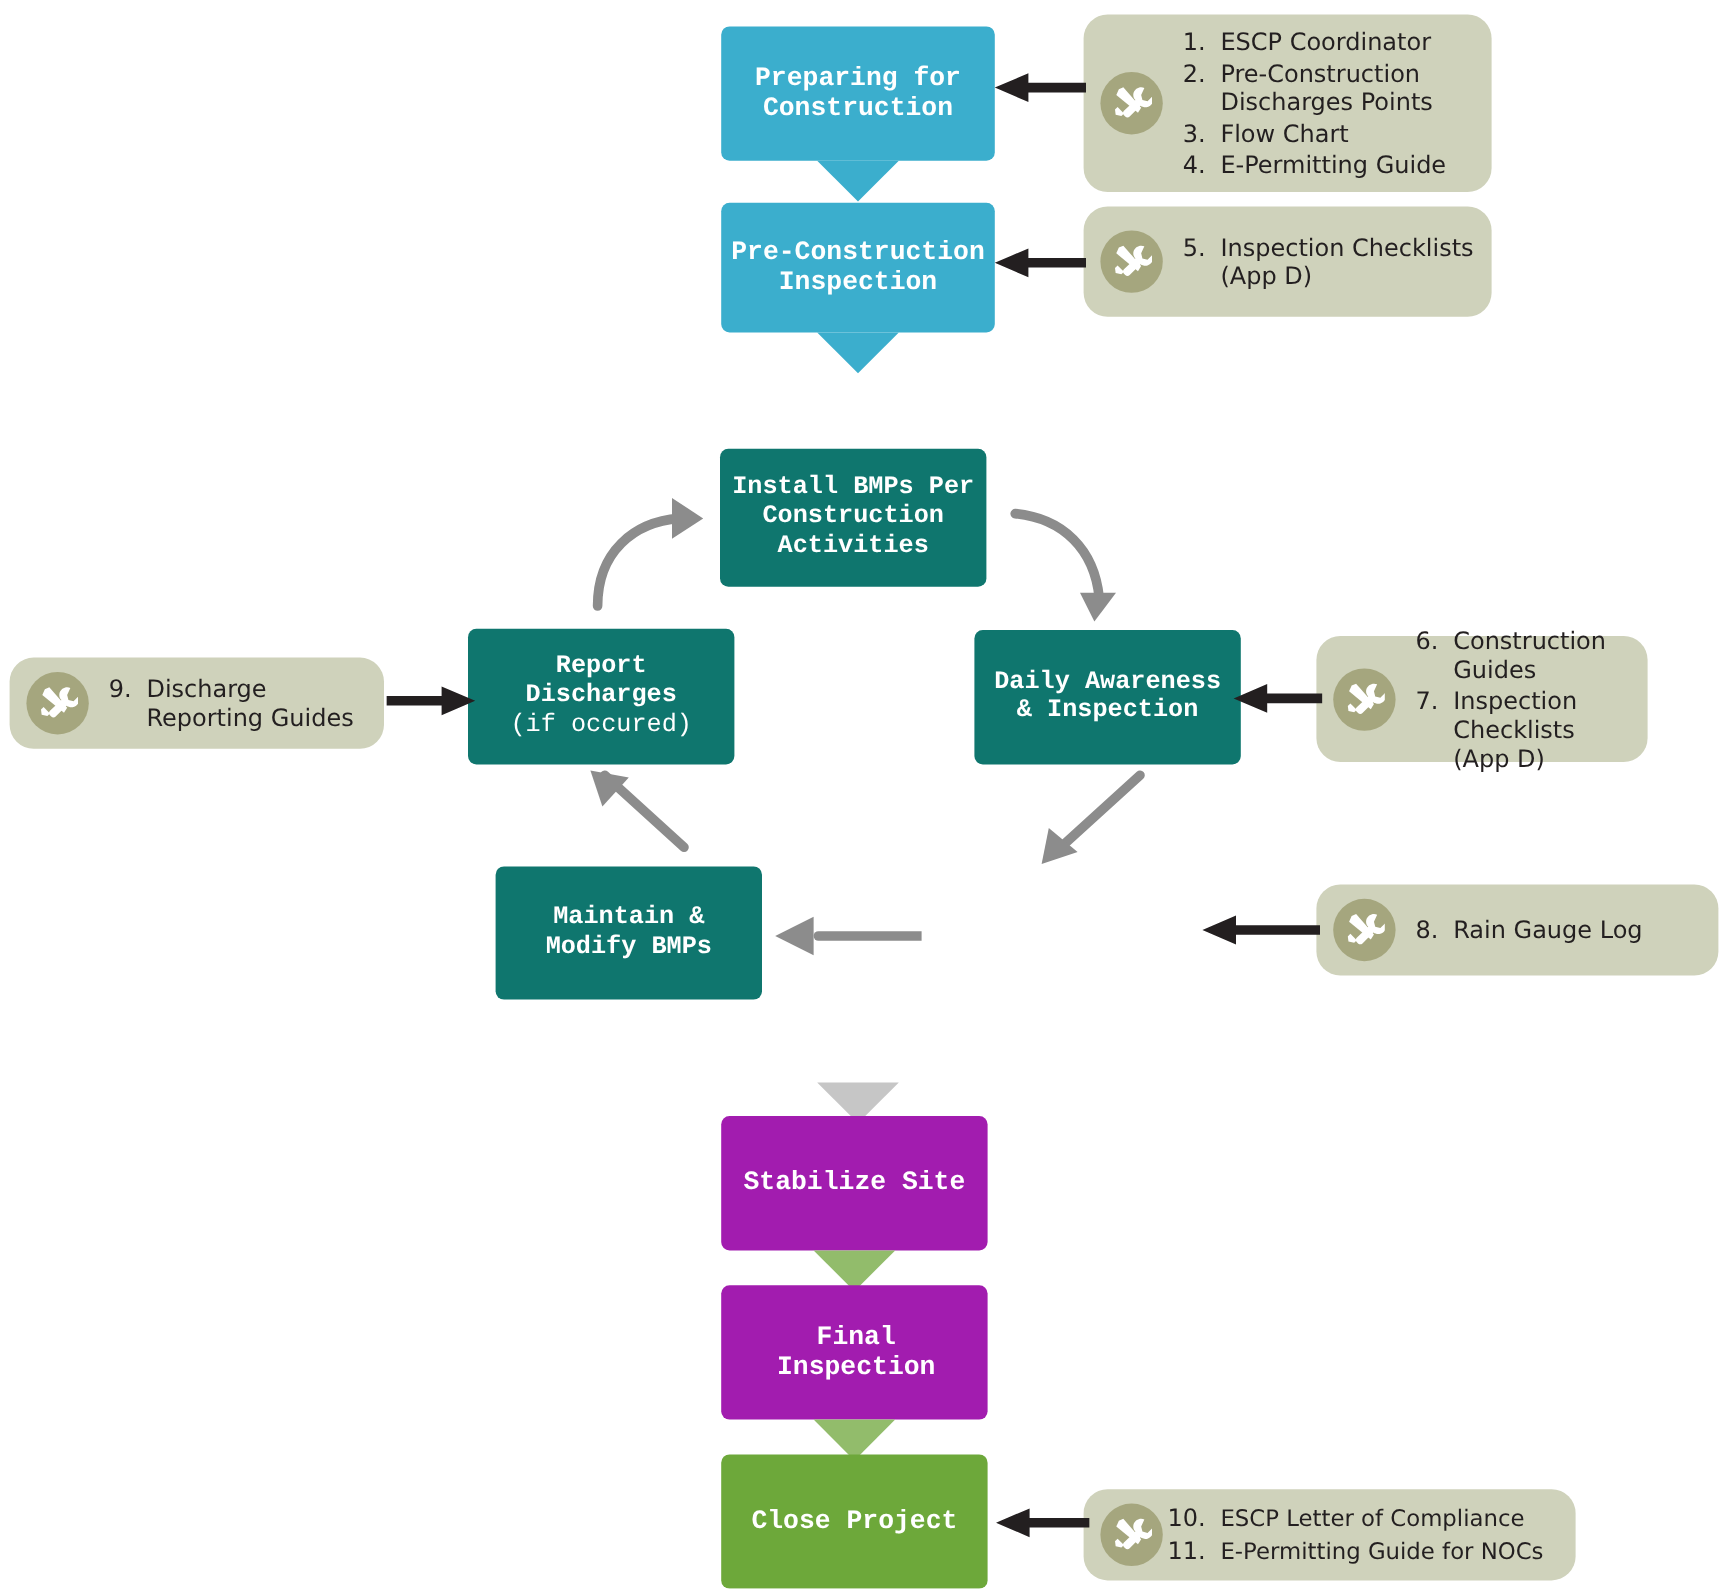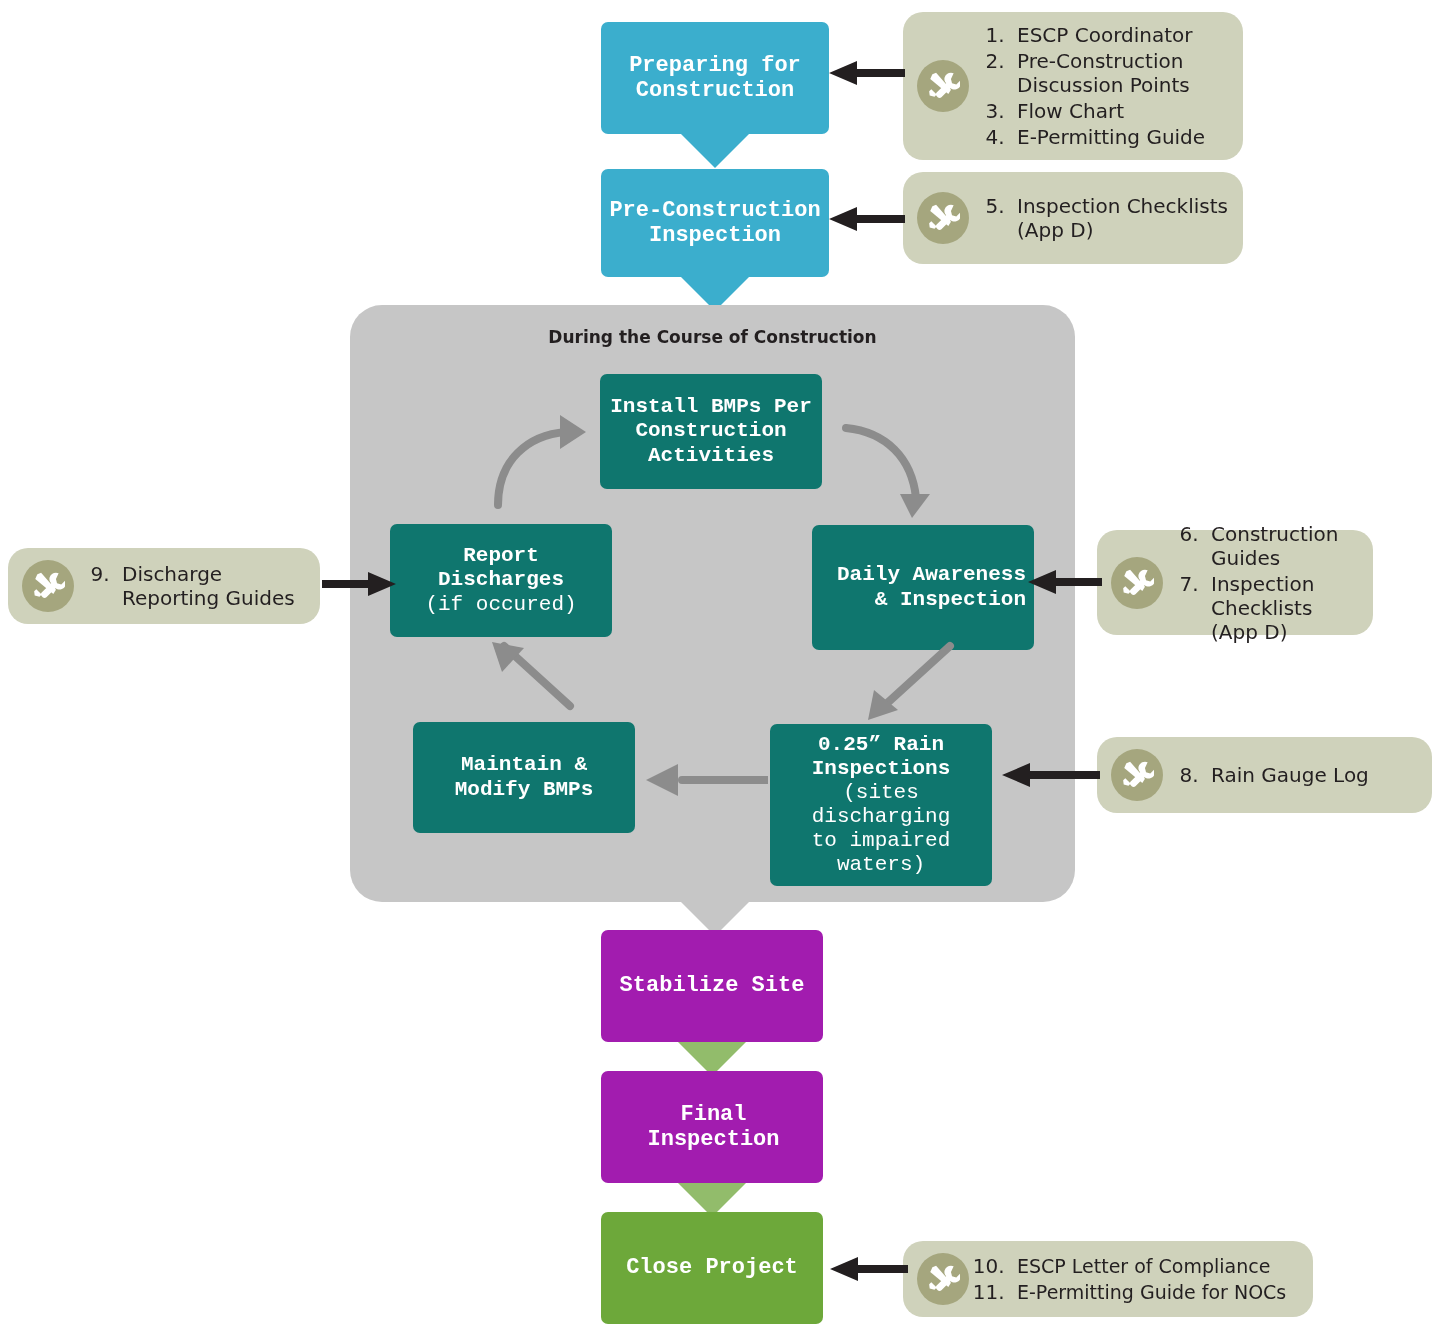--- a/index.html
+++ b/index.html
@@ -130,21 +130,21 @@
           <path d="M12 10 L19 7 L47 39 L42 47 L8 19 Z"></path>
           <circle cx="13" cy="44" r="3.2" fill="#A5A67E"></circle>
           <path d="M10 38 L20 48 L16 52 L7 50 L6 42 Z"></path>
 
           <path d="M52 8 c-7-3-15 1-17 8 -1 4 0 8 3 11 L20 44 c-2 2-2 5 0 7 l2 2 c2 2 5 2 7 0 L46 36 c3 2 7 3 11 2 7-2 11-10 8-17 l-8 8 -8-2 -2-8 Z"></path>
         </g>
       </svg>
     </span>
     <ol class="clist">
       <li>ESCP Coordinator</li>
-      <li>Pre-Construction Discussion Points</li>
+      <li>Pre-Construction Discharges Points</li>
       <li>Flow Chart</li>
       <li>E-Permitting Guide</li>
     </ol>
   </div>
 
   <div class="abs blkarrow" style="left:827px; top:56px;">
     <svg width="78" height="34" viewBox="0 0 78 34">
       <path d="M78 13 H30 V13 H30 V5 L2 17 L30 29 V21 H78 Z" fill="#231F20"></path>
     </svg>
   </div>
@@ -163,50 +163,38 @@
     <ol class="clist" start="5">
       <li>Inspection Checklists (App D)</li>
     </ol>
   </div>
   <div class="abs blkarrow" style="left:827px; top:202px;">
     <svg width="78" height="34" viewBox="0 0 78 34">
       <path d="M78 13 H30 V5 L2 17 L30 29 V21 H78 Z" fill="#231F20"></path>
     </svg>
   </div>
 
-  <div class="abs graypanel" style="left:350px; top:305px; width:725px; height:597px;">
-    <div class="panel-title" style="margin-top:22px;">During the Course of Construction</div>
-  </div>
 
   <div class="abs chev chev-gray" style="left:681px; top:902px;"></div>
 
   <div class="abs pbox orange" style="left:600px; top:374px; width:222px; height:115px; font-size:21px;">
     <span class="lines">
       <span class="l">Install BMPs Per</span>
       <span class="l">Construction</span>
       <span class="l">Activities</span>
     </span>
   </div>
 
-  <div class="abs pbox orange" style="left:812px; top:525px; width:222px; height:125px; font-size:21px;text-align:right;">
+  <div class="abs pbox orange" style="left:812px; top:525px; width:222px; height:112px; font-size:21px;">
     <span class="lines">
       <span class="l">Daily Awareness</span>
       <span class="l">&amp; Inspection</span>
     </span>
   </div>
 
-  <div class="abs pbox orange" style="left:770px; top:724px; width:222px; height:162px; font-size:21px;">
-    <span class="lines">
-      <span class="l">0.25” Rain</span>
-      <span class="l">Inspections</span>
-      <span class="l sub">(sites discharging</span>
-      <span class="l sub">to impaired</span>
-      <span class="l sub">waters)</span>
-    </span>
-  </div>
 
   <div class="abs pbox orange" style="left:413px; top:722px; width:222px; height:111px; font-size:21px;">
     <span class="lines">
       <span class="l">Maintain &amp;</span>
       <span class="l">Modify BMPs</span>
     </span>
   </div>
 
   <div class="abs pbox orange" style="left:390px; top:524px; width:222px; height:113px; font-size:21px;">
     <span class="lines">

